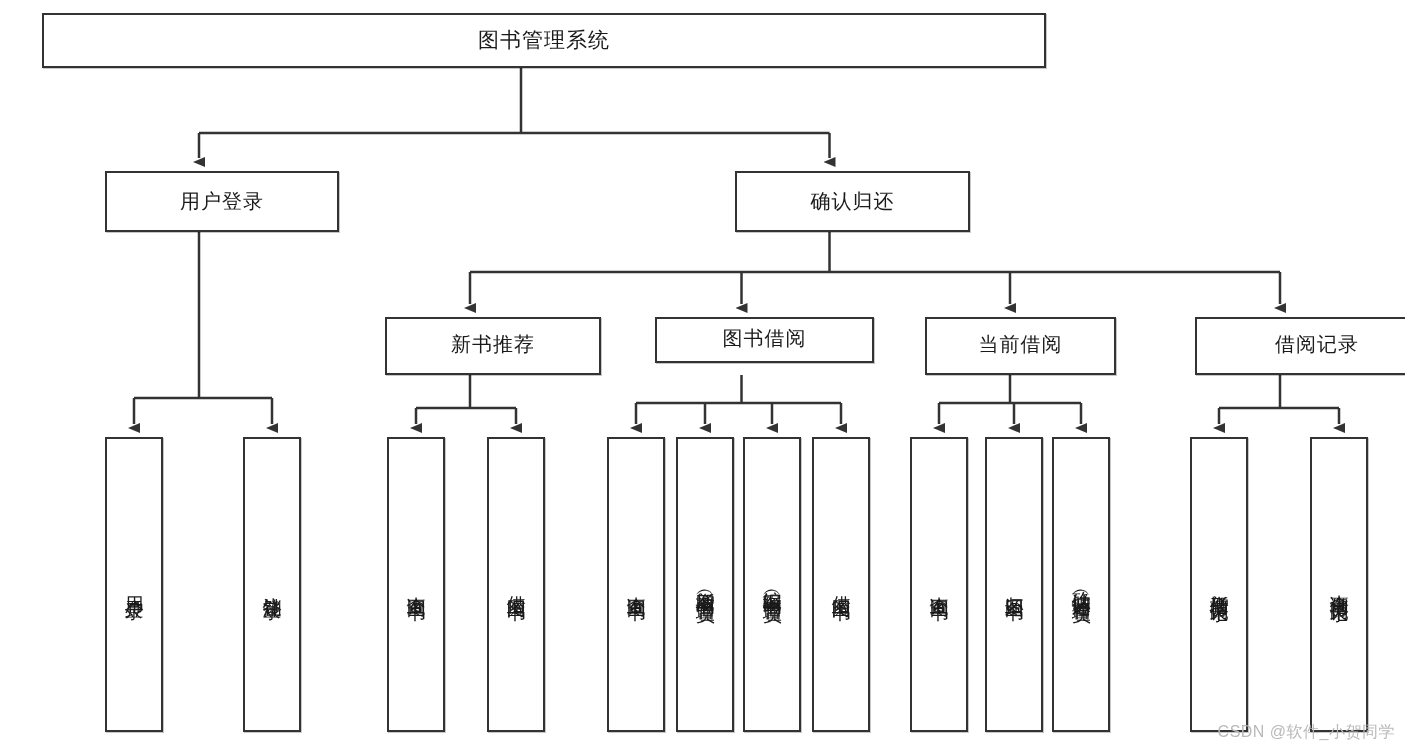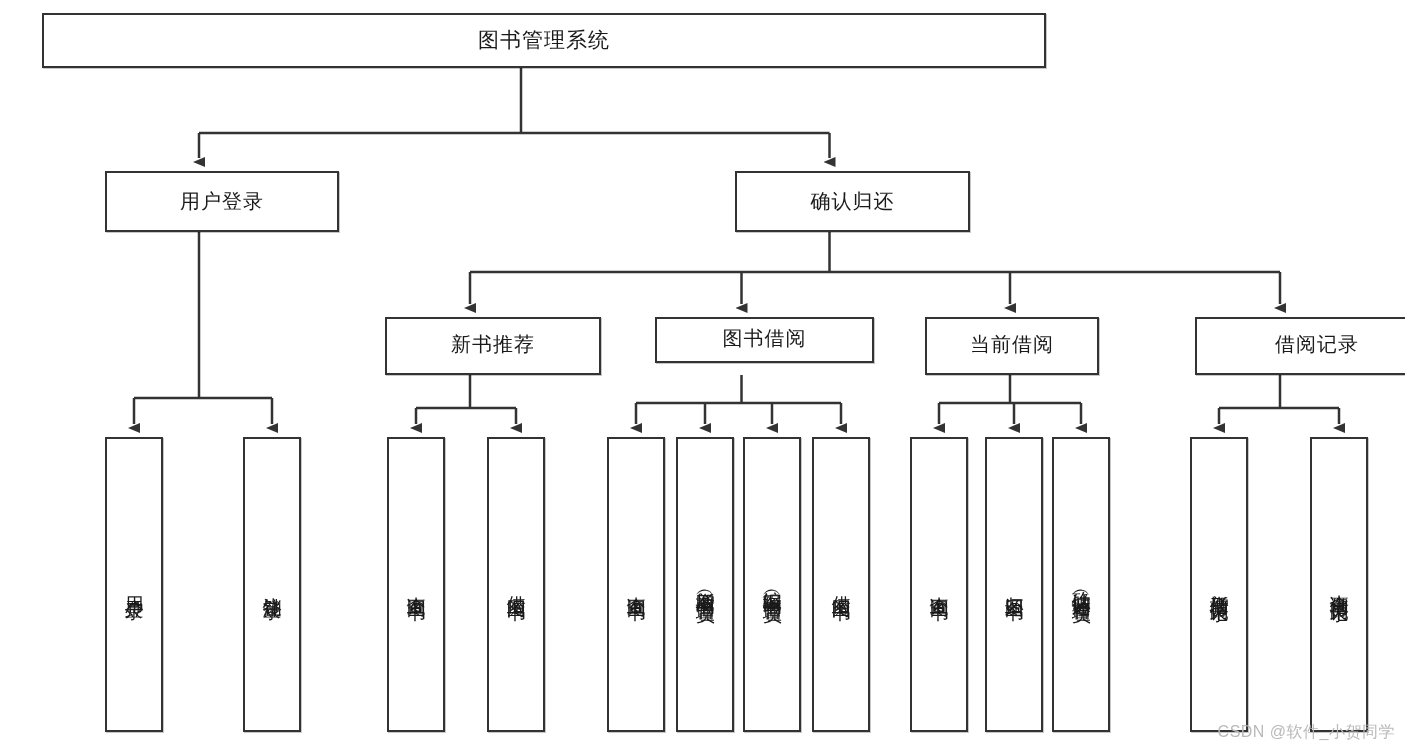--- a/index.html
+++ b/index.html
@@ -124,21 +124,21 @@
       </div>
       <div class="node horizontal level-1" style="left: 712px; top: 171px; width: 235px; height: 61px;">
         <span class="node-label">确认归还</span>
       </div>
       <div class="node horizontal level-2" style="left: 362px; top: 317px; width: 216px; height: 58px;">
         <span class="node-label">新书推荐</span>
       </div>
       <div class="node horizontal level-2" style="left: 632px; top: 317px; width: 219px; height: 46px;">
         <span class="node-label">图书借阅</span>
       </div>
-      <div class="node horizontal level-2" style="left: 902px; top: 317px; width: 174px; height: 58px;">
+      <div class="node horizontal level-2" style="left: 902px; top: 317px; width: 191px; height: 58px;">
         <span class="node-label">当前借阅</span>
       </div>
       <div class="node horizontal level-2" style="left: 1172px; top: 317px; width: 244px; height: 58px; justify-content: center;">
         <span class="node-label">借阅记录</span>
       </div>
       <div class="node vertical level-3" style="left: 105px; top: 437px; width: 58px; height: 295px;">
         <span class="node-label">用户登录</span>
       </div>
       <div class="node vertical level-3" style="left: 243px; top: 437px; width: 58px; height: 295px;">
         <span class="node-label">注销登录</span>

